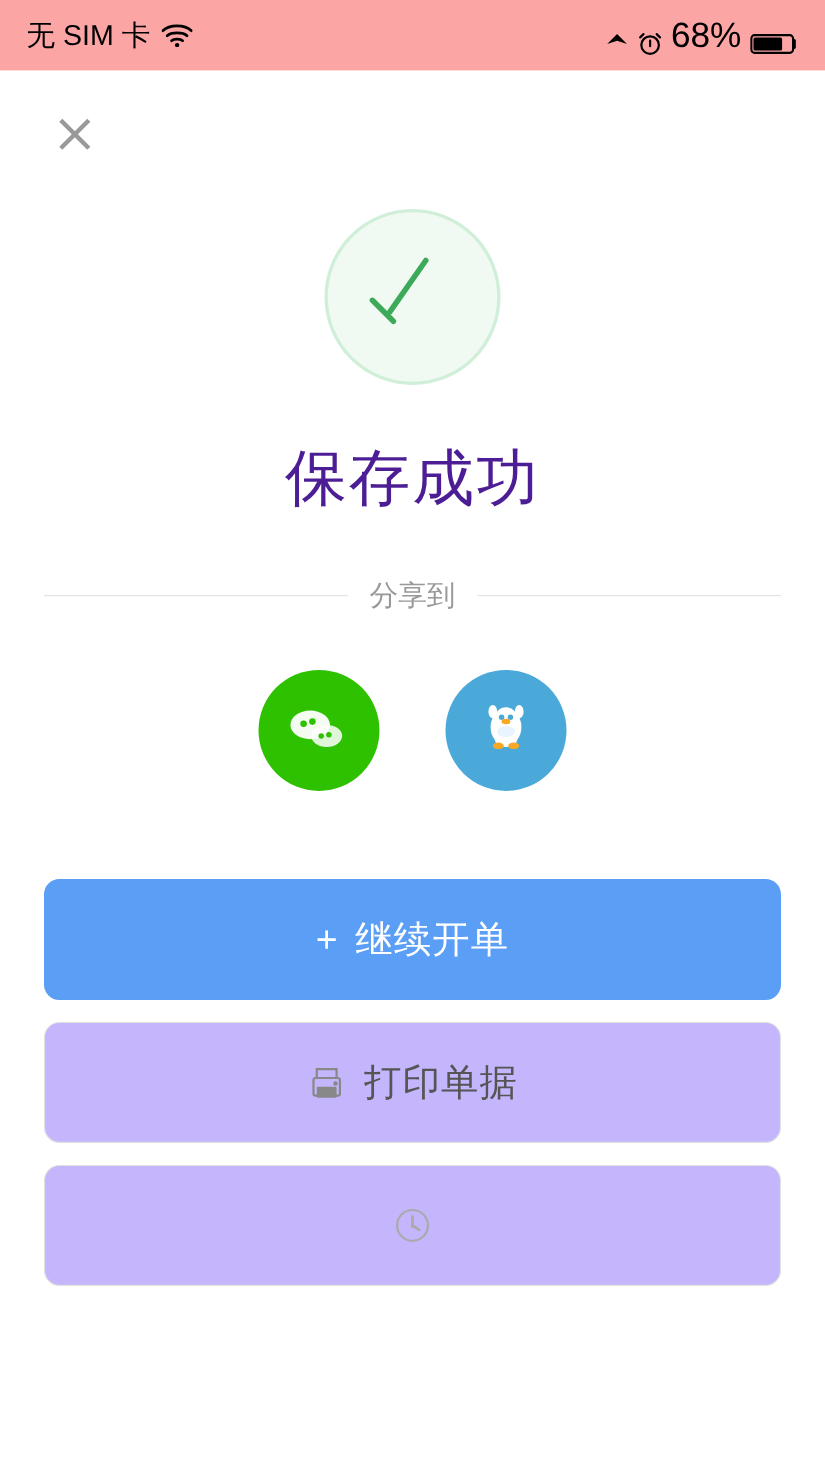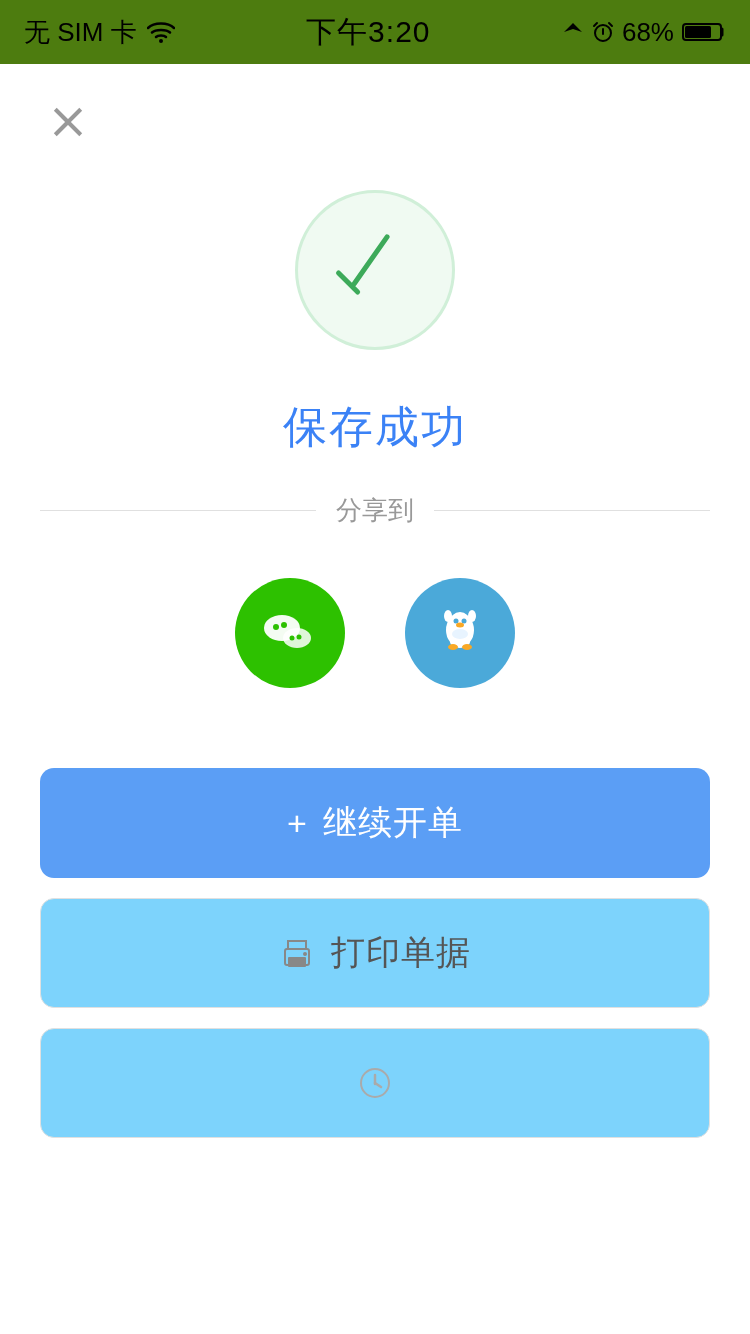--- a/index.html
+++ b/index.html
@@ -9,21 +9,21 @@
       height: 1334px;
       background: #ffffff;
       font-family: -apple-system, "PingFang SC", "Helvetica Neue", sans-serif;
       overflow: hidden;
     }
 
     
     .status-bar {
       width: 100%;
       height: 64px;
-      background: #4d7c0f;
+      background: #fca5a5;
       display: flex;
       align-items: center;
       justify-content: space-between;
       padding: 0 24px;
       font-size: 28px;
       color: #000;
     }
     .status-left {
       display: flex;
       align-items: center;
@@ -31,23 +31,23 @@
       font-size: 26px;
       font-weight: 500;
     }
     .status-center {
       font-size: 30px;
       font-weight: 500;
       letter-spacing: 1px;
     }
     .status-right {
       display: flex;
-      align-items: center;
+      align-items: flex-end;
       gap: 8px;
-      font-size: 26px;
+      font-size: 32px;
       font-weight: 500;
     }
 
     
     .wifi-icon {
       display: inline-block;
       width: 28px;
       height: 22px;
       position: relative;
     }
@@ -128,24 +128,24 @@
       width: 62px;
       height: 5px;
       background: #3daa5a;
       transform: rotate(-55deg);
       transform-origin: left bottom;
       border-radius: 3px;
     }
 
     
     .success-title {
-      font-size: 44px;
+      font-size: 56px;
       font-weight: 500;
-      color: #3b82f6;
-      margin-bottom: 36px;
+      color: #4c1d95;
+      margin-bottom: 50px;
       letter-spacing: 2px;
     }
 
     
     .divider-row {
       width: 100%;
       display: flex;
       align-items: center;
       gap: 20px;
       margin-bottom: 50px;
@@ -202,21 +202,21 @@
       font-size: 34px;
       cursor: pointer;
       border: none;
       outline: none;
     }
     .action-btn.primary {
       background: #5b9ef5;
       color: #ffffff;
     }
     .action-btn.secondary {
-      background: #7dd3fc;
+      background: #c4b5fd;
       border: 1px solid #e0e0e0;
       color: #555;
     }
     .btn-icon {
       font-size: 34px;
       line-height: 1;
     }
     .btn-label {
       font-size: 34px;
       letter-spacing: 1px;
@@ -235,21 +235,20 @@
 <div class="status-bar">
   <div class="status-left">
     <span>无 SIM 卡</span>
     <svg class="wifi-icon" viewBox="0 0 28 22" fill="none" xmlns="http://www.w3.org/2000/svg">
       <path d="M1 7 C7 1, 21 1, 27 7" stroke="#000" stroke-width="2.5" stroke-linecap="round" fill="none"></path>
       <path d="M5 11.5 C8.5 8, 19.5 8, 23 11.5" stroke="#000" stroke-width="2.5" stroke-linecap="round" fill="none"></path>
       <path d="M9 16 C11 14, 17 14, 19 16" stroke="#000" stroke-width="2.5" stroke-linecap="round" fill="none"></path>
       <circle cx="14" cy="20" r="2" fill="#000"></circle>
     </svg>
   </div>
-  <div class="status-center">下午3:20</div>
   <div class="status-right">
     <svg width="22" height="22" viewBox="0 0 22 22" fill="none">
       <path d="M11 2 L20 11 L11 8 L2 11 Z" fill="#000"></path>
     </svg>
     <svg width="22" height="22" viewBox="0 0 22 22" fill="none">
       <circle cx="11" cy="12" r="8" stroke="#000" stroke-width="2" fill="none"></circle>
       <line x1="11" y1="8" x2="11" y2="13" stroke="#000" stroke-width="2" stroke-linecap="round"></line>
       <line x1="2" y1="5" x2="5" y2="2" stroke="#000" stroke-width="2" stroke-linecap="round"></line>
       <line x1="20" y1="5" x2="17" y2="2" stroke="#000" stroke-width="2" stroke-linecap="round"></line>
     </svg>

